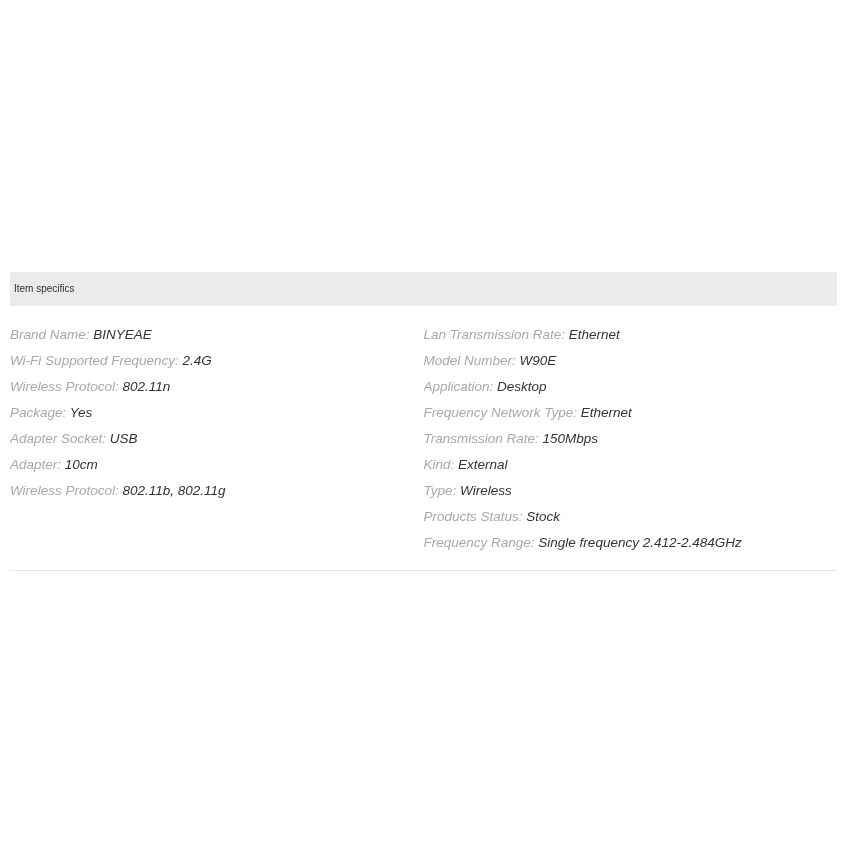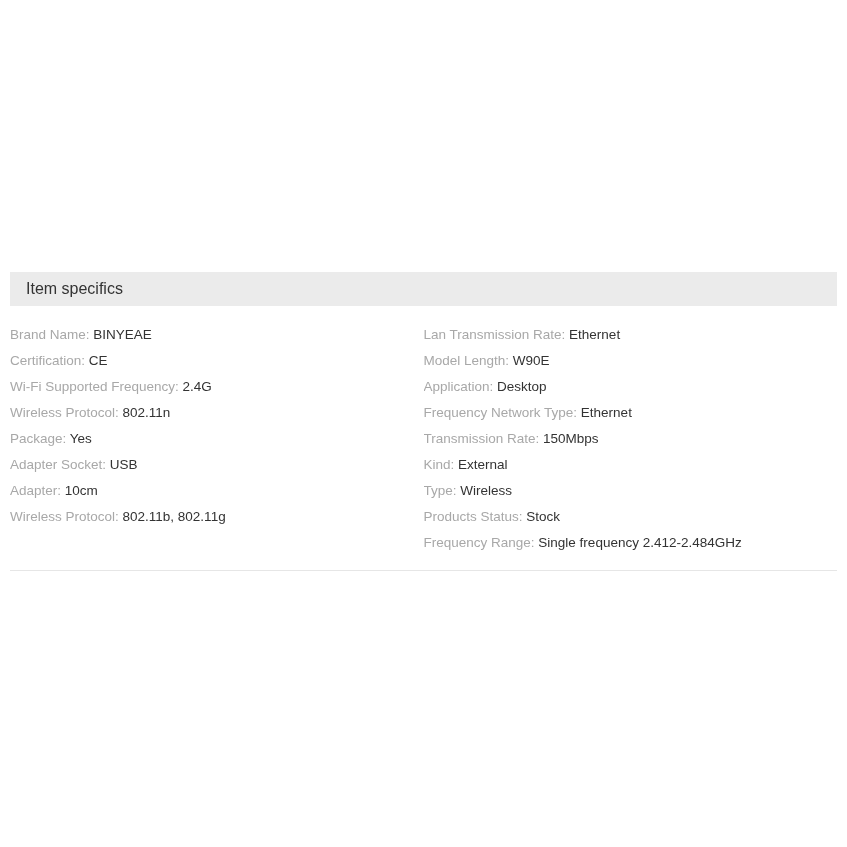--- a/index.html
+++ b/index.html
@@ -23,31 +23,32 @@
     position: absolute;
     left: 0;
     top: 272px;
     width: 847px;
   }
   .specs-header {
     margin: 0 10px;
     background: #ebebeb;
     height: 34px;
     line-height: 34px;
-    padding-left: 16px;
-    font-size: 16px;
+    padding-left: 4px;
+    font-size: 10px;
     color: #333333;
     box-sizing: border-box;
   }
   .specs-body {
     margin: 0 10px;
     padding-top: 16px;
     padding-bottom: 14px;
     border-bottom: 1px solid #e6e6e6;
     display: flex;
+    font-style: italic;
   }
   .specs-col {
     width: 480px;
     box-sizing: border-box;
   }
   .specs-col.right {
     padding-left: 0px;
   }
   .spec-row {
     height: 26px;
@@ -73,24 +74,20 @@
     <div class="specs-header">Item specifics</div>
 
     <div class="specs-body">
 
       <div class="specs-col left">
         <div class="spec-row">
           <span class="spec-label">Brand Name:</span>
           <span class="spec-value">BINYEAE</span>
         </div>
         <div class="spec-row">
-          <span class="spec-label">Certification:</span>
-          <span class="spec-value">CE</span>
-        </div>
-        <div class="spec-row">
           <span class="spec-label">Wi-Fi Supported Frequency:</span>
           <span class="spec-value">2.4G</span>
         </div>
         <div class="spec-row">
           <span class="spec-label">Wireless Protocol:</span>
           <span class="spec-value">802.11n</span>
         </div>
         <div class="spec-row">
           <span class="spec-label">Package:</span>
           <span class="spec-value">Yes</span>
@@ -108,21 +105,21 @@
           <span class="spec-value">802.11b, 802.11g</span>
         </div>
       </div>
 
       <div class="specs-col right">
         <div class="spec-row">
           <span class="spec-label">Lan Transmission Rate:</span>
           <span class="spec-value">Ethernet</span>
         </div>
         <div class="spec-row">
-          <span class="spec-label">Model Length:</span>
+          <span class="spec-label">Model Number:</span>
           <span class="spec-value">W90E</span>
         </div>
         <div class="spec-row">
           <span class="spec-label">Application:</span>
           <span class="spec-value">Desktop</span>
         </div>
         <div class="spec-row">
           <span class="spec-label">Frequency Network Type:</span>
           <span class="spec-value">Ethernet</span>
         </div>

